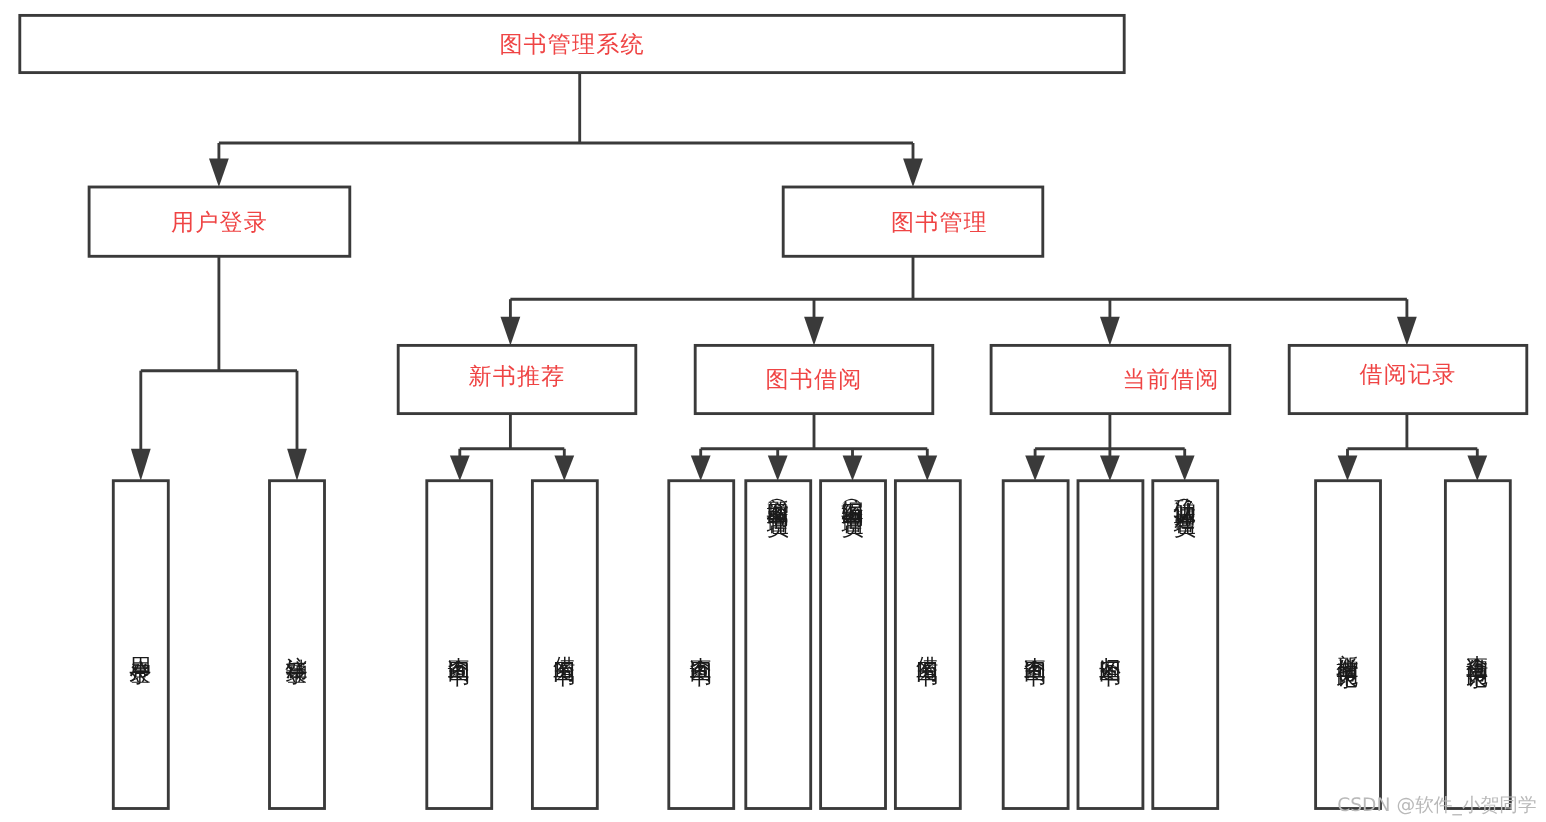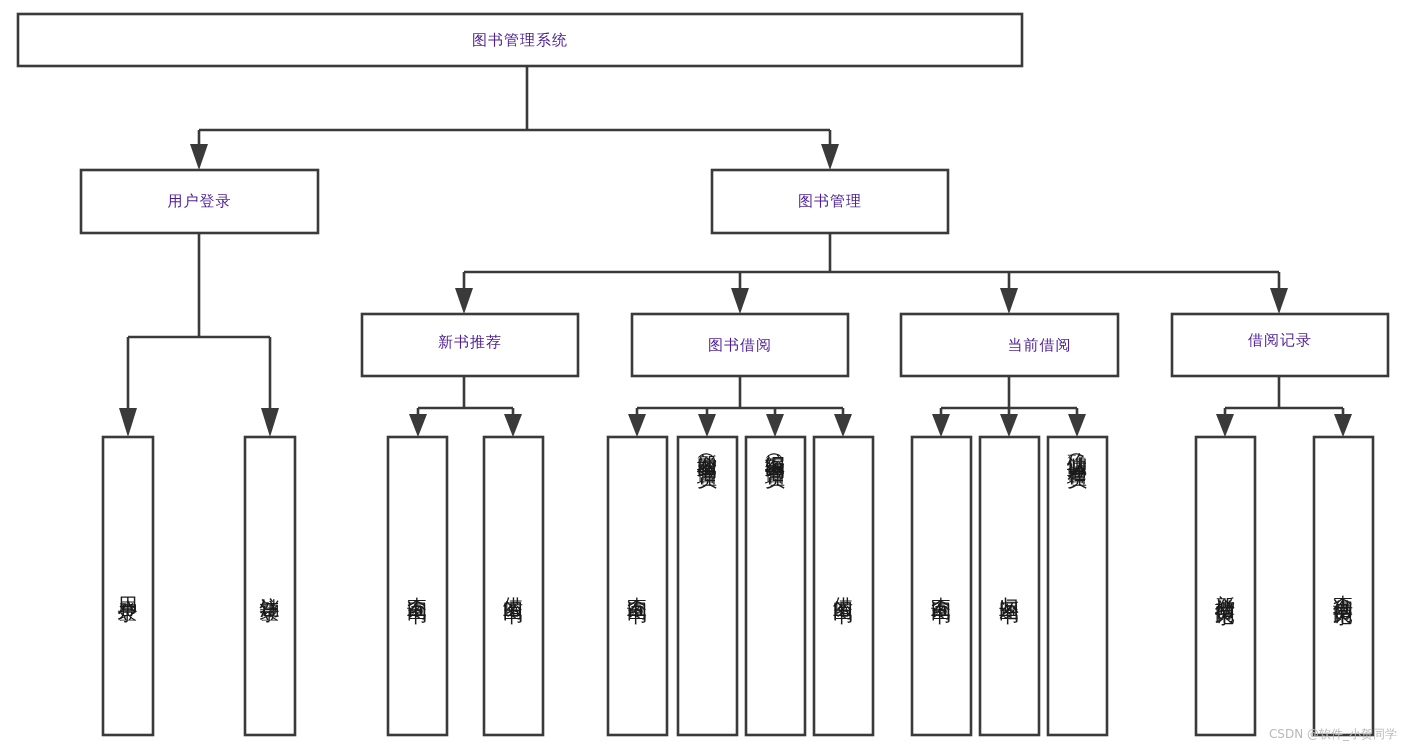--- a/index.html
+++ b/index.html
@@ -62,31 +62,31 @@
   }
   .hlabel-wrap {
     position: absolute;
     display: flex;
     align-items: center;
     justify-content: center;
     pointer-events: none;
   }
   .hlabel-text {
     font-family: "DejaVu Sans", "Liberation Sans", sans-serif;
-    font-size: 15px;
+    font-size: 21px;
     letter-spacing: 1px;
-    color: #4c1d95;
+    color: #ef4444;
     white-space: nowrap;
   }
   .watermark {
     position: absolute;
     right: 8px;
     bottom: 4px;
     font-family: "DejaVu Sans", "Liberation Sans", sans-serif;
-    font-size: 12px;
+    font-size: 17px;
     color: #b9b9b9;
     white-space: nowrap;
     pointer-events: none;
   }
 </style>
 </head>
 <body>
 
 <div id="diagram-root">
 
@@ -200,33 +200,33 @@
   </svg>
 
   <div class="hlabel-wrap" style="left:18px; top:14px; width:1004px; height:52px;">
     <span class="hlabel-text">图书管理系统</span>
   </div>
 
   <div class="hlabel-wrap" style="left:81px; top:170px; width:237px; height:63px;">
     <span class="hlabel-text">用户登录</span>
   </div>
 
-  <div class="hlabel-wrap" style="left:712px; top:170px; width:236px; height:63px;">
+  <div class="hlabel-wrap" style="left:712px; top:170px; width:236px; height:63px;padding-left:24px;">
     <span class="hlabel-text">图书管理</span>
   </div>
 
   <div class="hlabel-wrap" style="left:362px; top:314px; width:216px; height:56px;">
     <span class="hlabel-text">新书推荐</span>
   </div>
 
   <div class="hlabel-wrap" style="left:632px; top:314px; width:216px; height:62px;">
     <span class="hlabel-text">图书借阅</span>
   </div>
 
-  <div class="hlabel-wrap" style="left:926px; top:314px; width:227px; height:62px;">
+  <div class="hlabel-wrap" style="left:951px; top:314px; width:227px; height:62px;">
     <span class="hlabel-text">当前借阅</span>
   </div>
 
   <div class="hlabel-wrap" style="left:1172px; top:314px; width:216px; height:52px;">
     <span class="hlabel-text">借阅记录</span>
   </div>
 
   <div class="vlabel-wrap" style="left:103px; top:437px; width:50px; height:298px;">
     <span class="vlabel-text">用户登录</span>
   </div>

